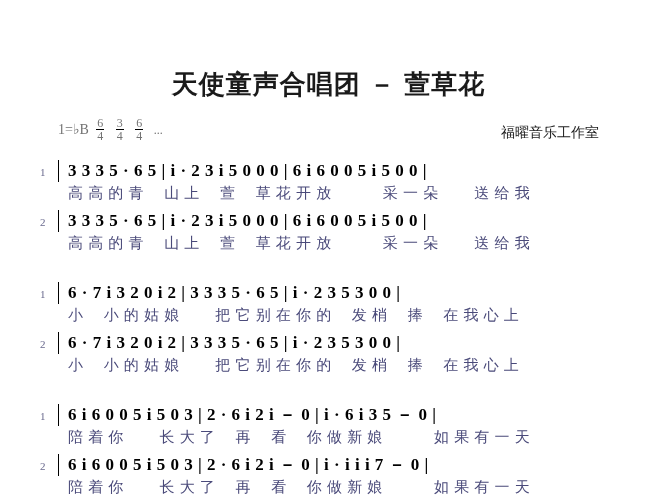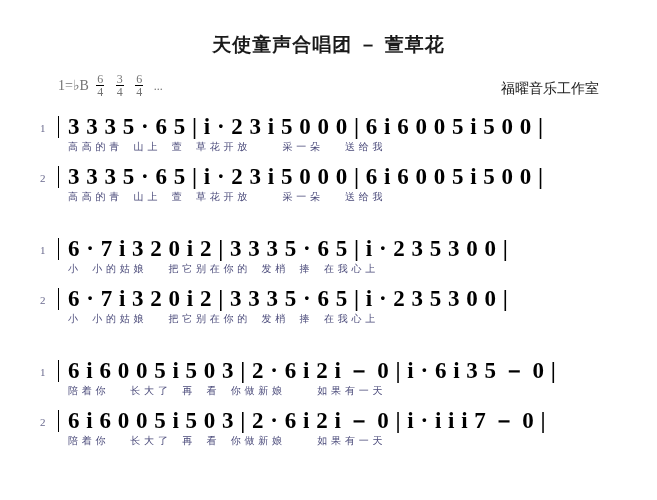--- a/index.html
+++ b/index.html
@@ -18,25 +18,26 @@
     position: relative;
     width: 657px;
     height: 500px;
     box-sizing: border-box;
   }
 
   
   .title {
     text-align: center;
     font-family: "Liberation Sans", sans-serif;
-    font-size: 19px;
+    font-size: 26px;
     font-weight: bold;
     letter-spacing: 1px;
     color: #1a1a1a;
     padding-top: 32px;
+    margin-top: 35px;
   }
   .meta-row {
     position: relative;
     height: 34px;
     margin-top: 14px;
   }
   .keysig {
     position: absolute;
     left: 58px;
     top: 2px;
@@ -104,34 +105,34 @@
     top: 0px;
     width: 1px;
     height: 22px;
     background: #000;
   }
   .notes {
     position: absolute;
     left: 34px;
     top: -3px;
     right: 12px;
-    font-size: 23px;
+    font-size: 17px;
     font-weight: bold;
     font-family: "Liberation Serif", serif;
     letter-spacing: 0.5px;
     white-space: nowrap;
     line-height: 28px;
     color: #000;
   }
   .lyrics {
     position: absolute;
     left: 34px;
     top: 24px;
     right: 0;
-    font-size: 10px;
+    font-size: 15px;
     font-family: "Liberation Sans", sans-serif;
     color: #4a4a7a;
     white-space: nowrap;
     letter-spacing: 0.5px;
   }
   .voice2 .lyrics { color: #4a4a7a; }
 </style>
 </head>
 <body>
 

